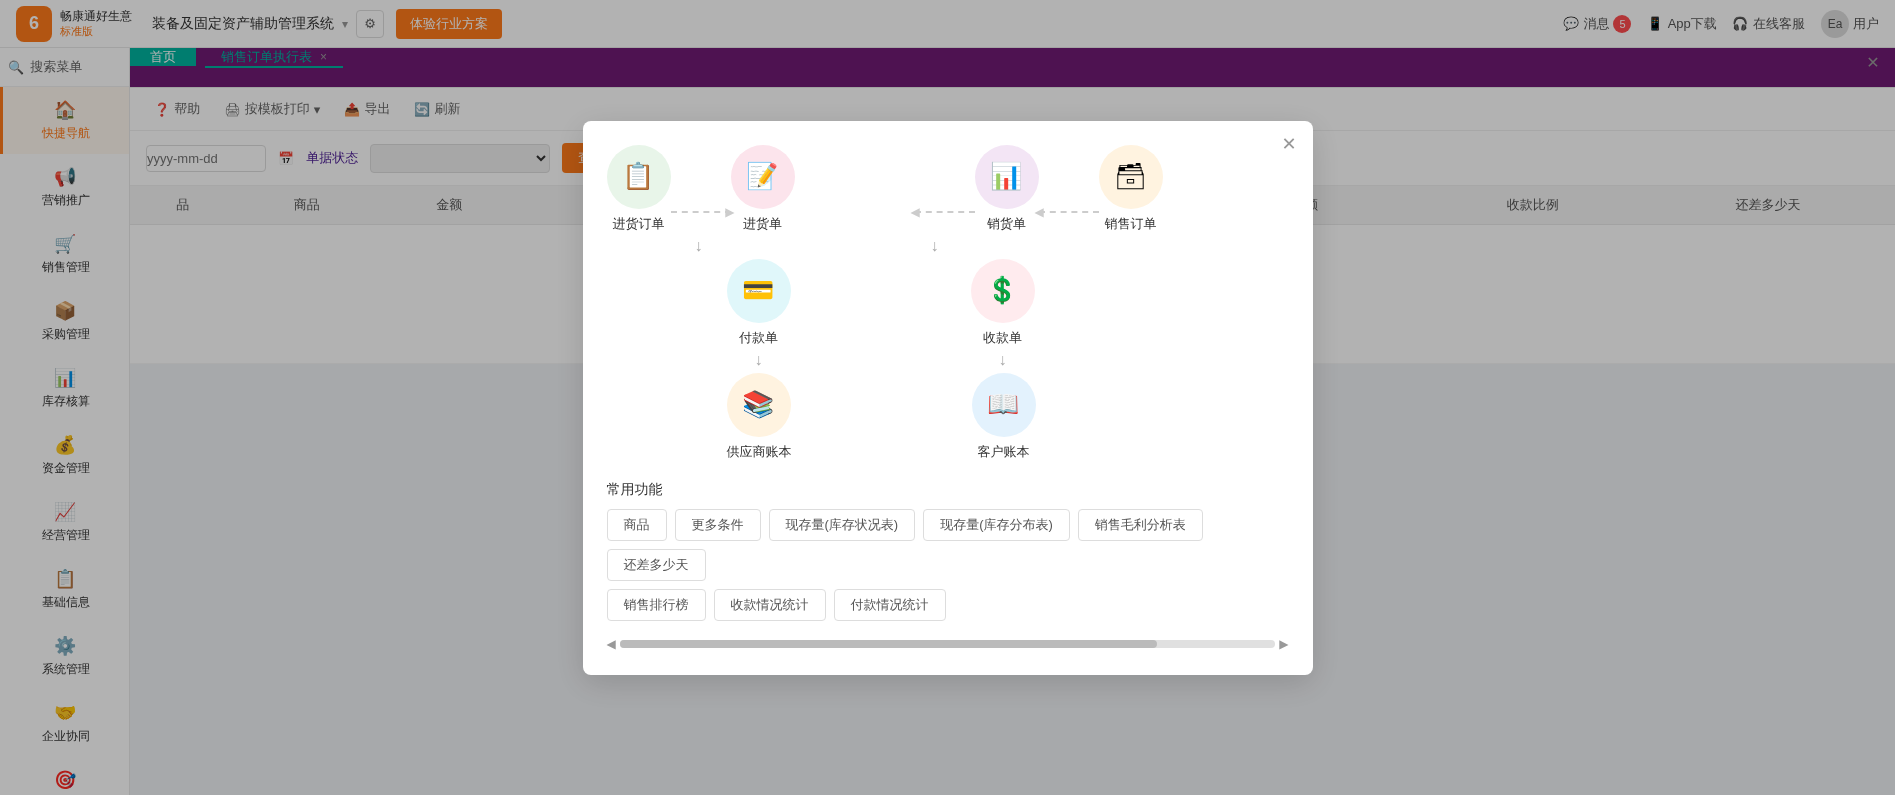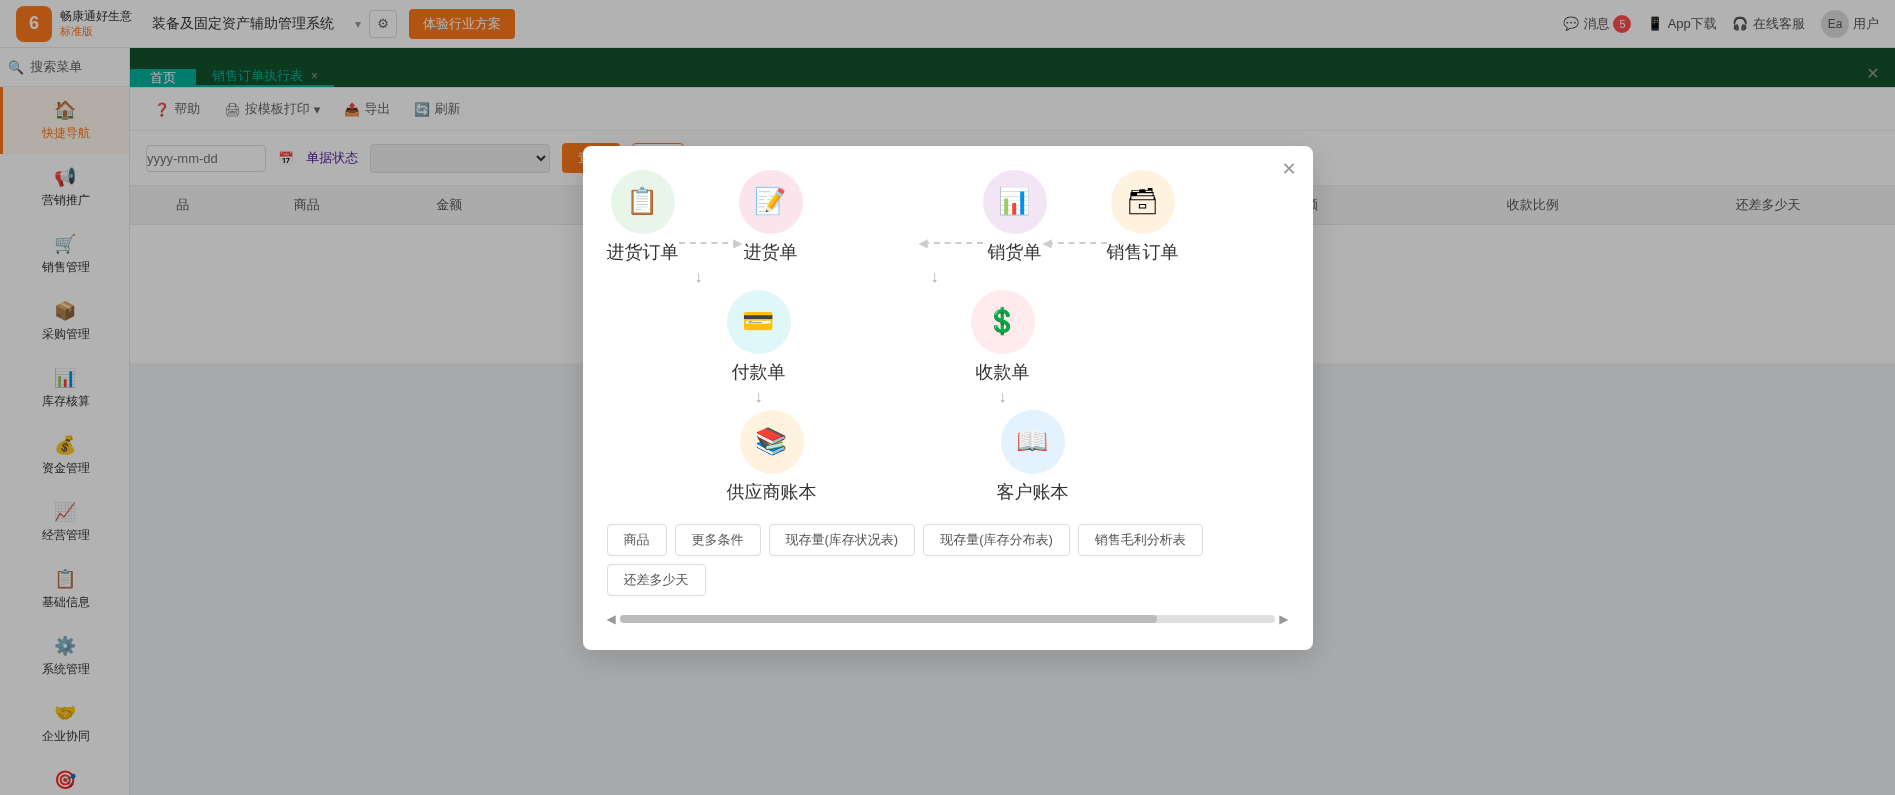--- a/index.html
+++ b/index.html
@@ -4,28 +4,28 @@
   <style>
     * { box-sizing: border-box; margin: 0; padding: 0; }
     body { font-family: 'Microsoft YaHei', Arial, sans-serif; font-size: 13px; background: #f5f5f5; overflow: hidden; }
 
     
     .app-wrapper { display: flex; flex-direction: column; height: 795px; width: 1895px; }
     .top-bar { height: 48px; background: #fff; display: flex; align-items: center; padding: 0 16px; border-bottom: 1px solid #e8e8e8; flex-shrink: 0; }
     .main-area { display: flex; flex: 1; overflow: hidden; }
     .sidebar { width: 130px; background: #fff; border-right: 1px solid #e8e8e8; flex-shrink: 0; }
     .content-area { flex: 1; display: flex; flex-direction: column; background: #f0f2f5; }
-    .tab-bar { background: #14532d; border-bottom: 1px solid #e8e8e8; display: flex; align-items: flex-end; height: 40px; flex-shrink: 0; }
+    .tab-bar { background: #701a75; border-bottom: 1px solid #e8e8e8; display: flex; align-items: flex-start; height: 40px; flex-shrink: 0; gap: 9px; }
 
     
     .logo-area { display: flex; align-items: center; gap: 8px; min-width: 120px; }
     .logo-icon { width: 36px; height: 36px; background: #ff7a1a; border-radius: 8px; display: flex; align-items: center; justify-content: center; color: #fff; font-size: 18px; font-weight: bold; }
     .logo-text { font-size: 12px; color: #333; line-height: 1.3; }
     .logo-text span { display: block; }
-    .system-name { margin-left: 16px; font-size: 14px; color: #333; font-weight: 500; display: flex; align-items: center; gap: 21px; }
+    .system-name { margin-left: 16px; font-size: 14px; color: #333; font-weight: 500; display: flex; align-items: center; gap: 8px; }
     .dropdown-arrow { color: #999; font-size: 12px; }
     .gear-btn { width: 28px; height: 28px; border: 1px solid #ddd; border-radius: 4px; display: flex; align-items: center; justify-content: center; cursor: pointer; color: #666; margin-left: 8px; }
     .experience-btn { margin-left: 12px; background: #ff7a1a; color: #fff; border: none; border-radius: 4px; padding: 6px 14px; cursor: pointer; font-size: 13px; }
     .top-bar-right { margin-left: auto; display: flex; align-items: center; gap: 16px; }
     .top-bar-item { display: flex; align-items: center; gap: 4px; color: #555; cursor: pointer; font-size: 13px; }
     .badge { background: #ff4d4f; color: #fff; border-radius: 10px; padding: 0 5px; font-size: 11px; min-width: 18px; height: 18px; display: flex; align-items: center; justify-content: center; }
     .user-avatar { width: 28px; height: 28px; border-radius: 50%; background: #ddd; display: flex; align-items: center; justify-content: center; font-size: 12px; overflow: hidden; }
 
     
     .sidebar-search { padding: 10px 8px; border-bottom: 1px solid #f0f0f0; display: flex; align-items: center; gap: 6px; color: #666; cursor: pointer; font-size: 13px; }
@@ -59,21 +59,21 @@
     .no-data { text-align: center; padding: 60px; color: #999; font-size: 14px; }
 
     
     .modal-overlay { position: fixed; top: 0; left: 0; right: 0; bottom: 0; background: rgba(0,0,0,0.3); z-index: 100; display: flex; align-items: center; justify-content: center; }
     .modal { background: #fff; border-radius: 8px; width: 730px; max-height: 580px; overflow: auto; position: relative; padding: 24px; box-shadow: 0 8px 32px rgba(0,0,0,0.15); }
     .modal-close { position: absolute; top: 12px; right: 16px; cursor: pointer; font-size: 18px; color: #999; }
 
     
     .flow-section { display: flex; flex-direction: column; align-items: flex-start; }
     .flow-circle { width: 64px; height: 64px; border-radius: 50%; display: flex; align-items: center; justify-content: center; font-size: 26px; margin-bottom: 6px; }
-    .flow-label { font-size: 18px; color: #333; }
+    .flow-label { font-size: 13px; color: #333; }
 
     
     .common-funcs { margin-top: 20px; }
     .common-funcs-title { font-size: 14px; color: #333; font-weight: 500; margin-bottom: 10px; }
     .func-buttons { display: flex; flex-wrap: wrap; gap: 8px; }
     .func-btn { border: 1px solid #ddd; border-radius: 4px; padding: 6px 16px; font-size: 13px; color: #555; cursor: pointer; background: #fff; }
     .modal-scroll-area { display: flex; align-items: center; gap: 4px; margin-top: 8px; }
 
     
     .circle-green { background: #e8f5e9; }
@@ -373,28 +373,34 @@
         <div class="flow-cell">
           <div class="flow-circle circle-blue" style="width:64px;height:64px;border-radius:50%;background:#e3f2fd;display:flex;align-items:center;justify-content:center;font-size:26px;">
             📖
           </div>
           <div class="flow-label">客户账本</div>
         </div>
       </div>
     </div>
 
     <div class="common-funcs">
+      <div class="common-funcs-title">常用功能</div>
       <div class="func-buttons">
         <button class="func-btn">商品</button>
         <button class="func-btn">更多条件</button>
         <button class="func-btn">现存量(库存状况表)</button>
         <button class="func-btn">现存量(库存分布表)</button>
         <button class="func-btn">销售毛利分析表</button>
         <button class="func-btn">还差多少天</button>
       </div>
+      <div class="func-buttons" style="margin-top:8px;">
+        <button class="func-btn">销售排行榜</button>
+        <button class="func-btn">收款情况统计</button>
+        <button class="func-btn">付款情况统计</button>
+      </div>
     </div>
 
     <div class="modal-scroll-area" style="margin-top:16px;display:flex;align-items:center;gap:4px;">
       <span style="font-size:12px;color:#999;cursor:pointer;">◀</span>
       <div style="flex:1;height:8px;background:#e0e0e0;border-radius:4px;">
         <div style="width:82%;height:100%;background:#bbb;border-radius:4px;"></div>
       </div>
       <span style="font-size:12px;color:#999;cursor:pointer;">▶</span>
     </div>
   </div>

